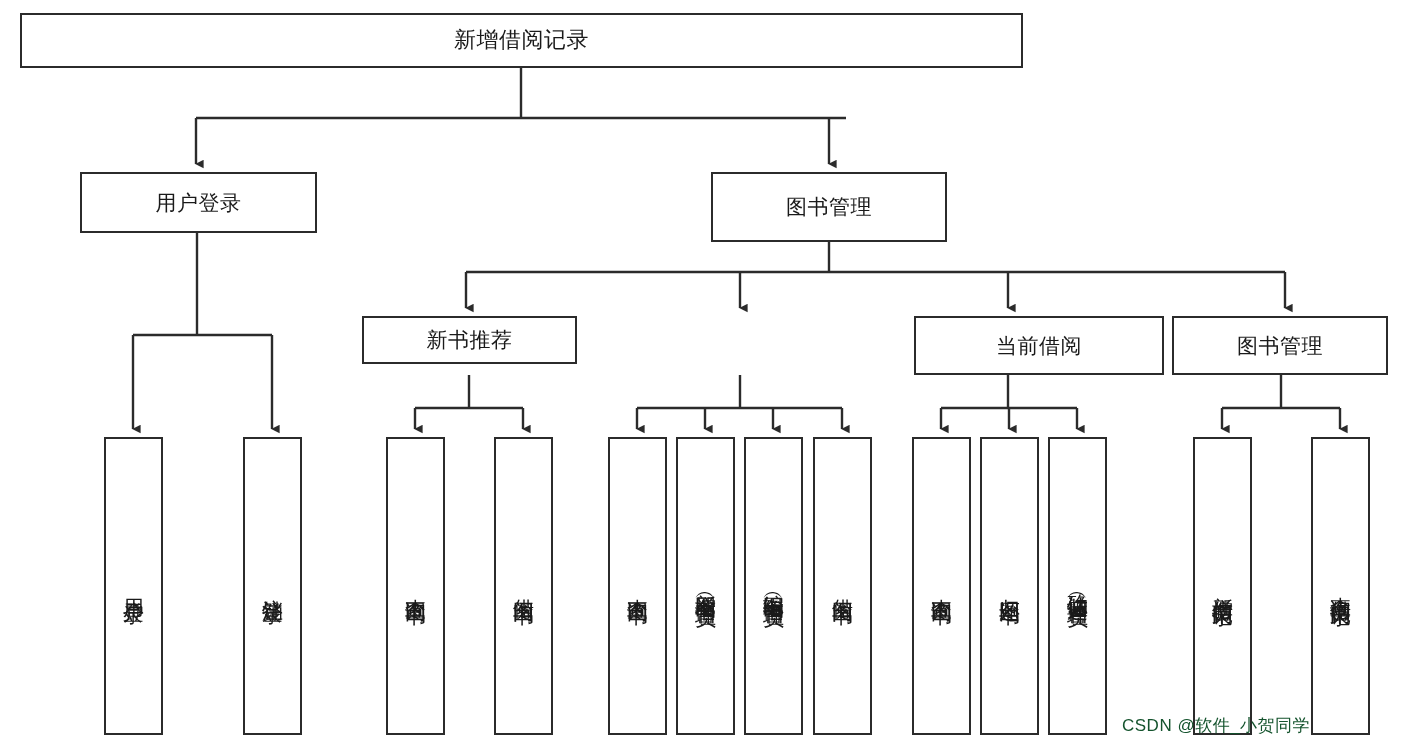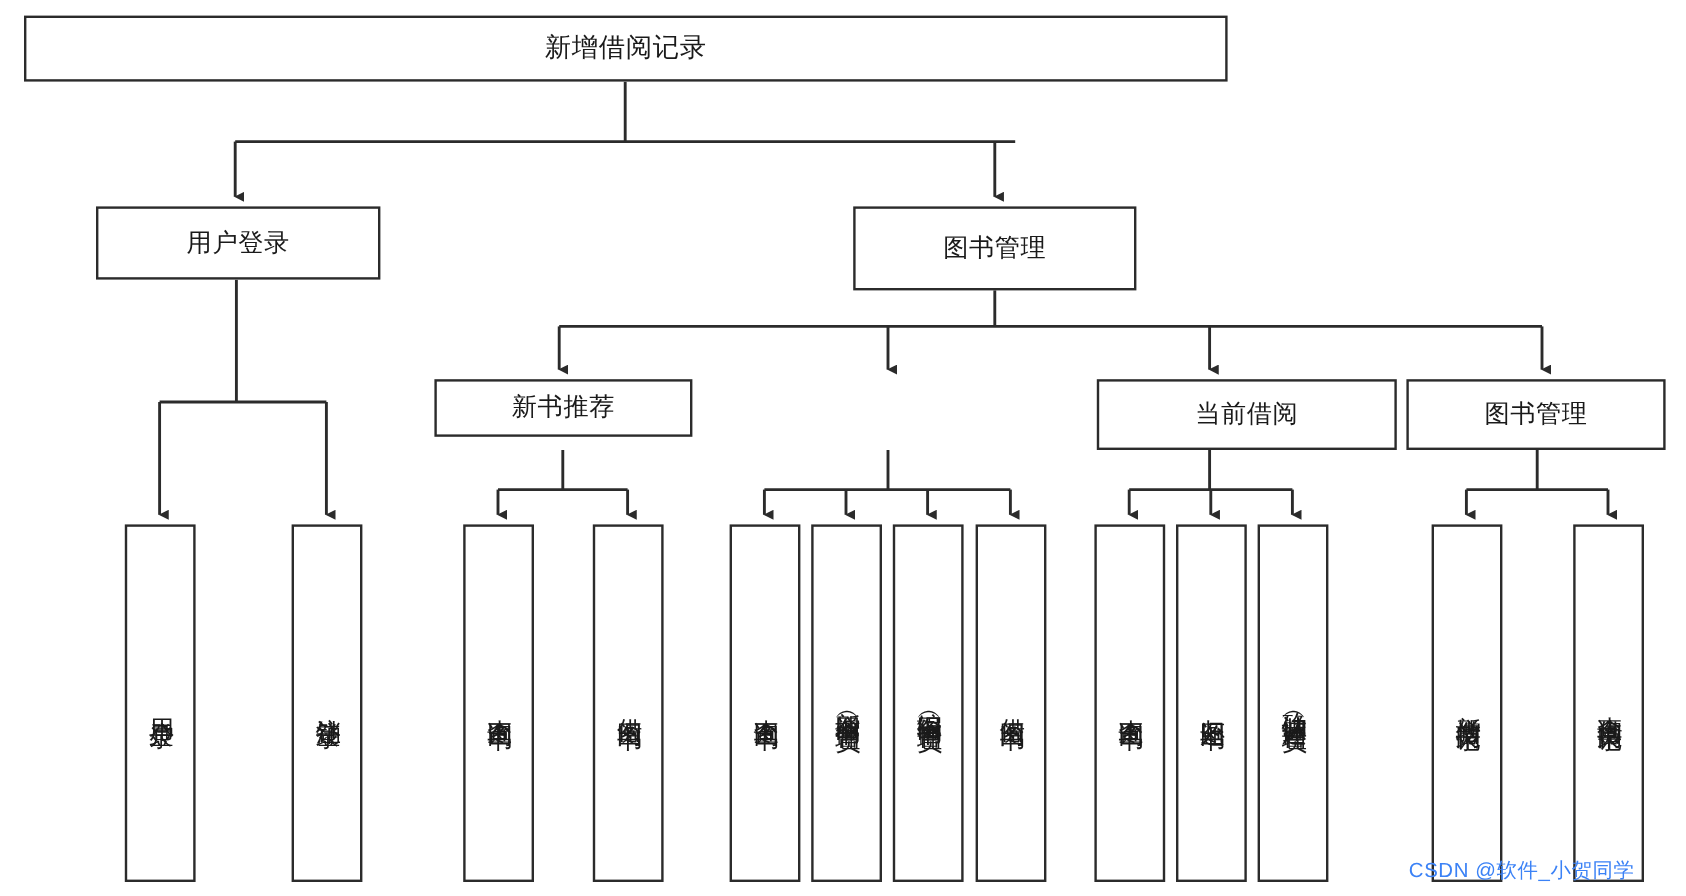--- a/index.html
+++ b/index.html
@@ -57,24 +57,24 @@
     justify-content: center;
   }
   .node-v > .vtext {
     writing-mode: vertical-rl;
     text-orientation: upright;
     white-space: normal;
     max-height: 286px;
   }
   .watermark {
     position: absolute;
-    left: 1174px;
+    left: 1122px;
     top: 714px;
     font-size: 17px;
-    color: #3b82f6;
+    color: #14532d;
     letter-spacing: 0.5px;
     white-space: nowrap;
     font-family: "Liberation Sans", "DejaVu Sans", sans-serif;
   }
 </style>
 </head>
 <body>
 
 <div id="diagram-root">
 

